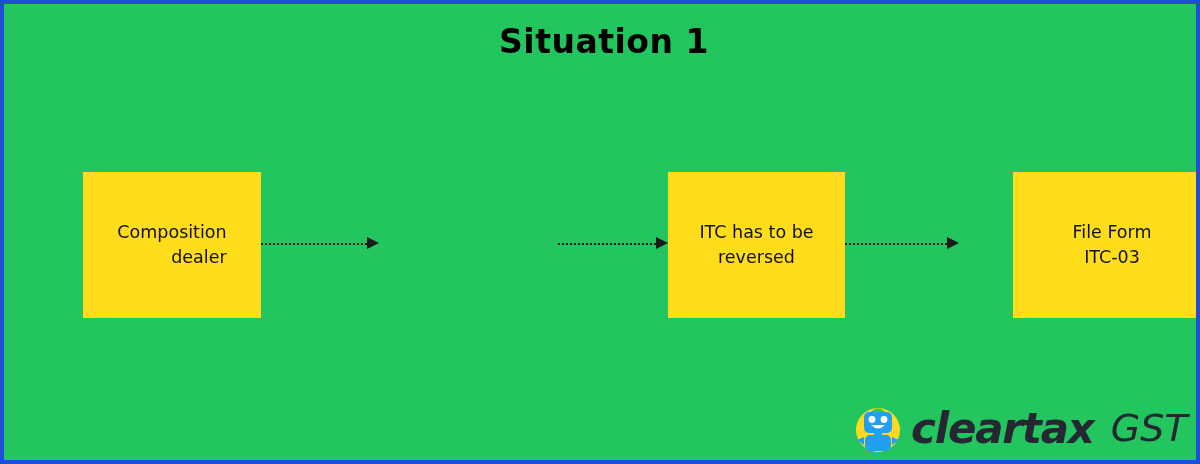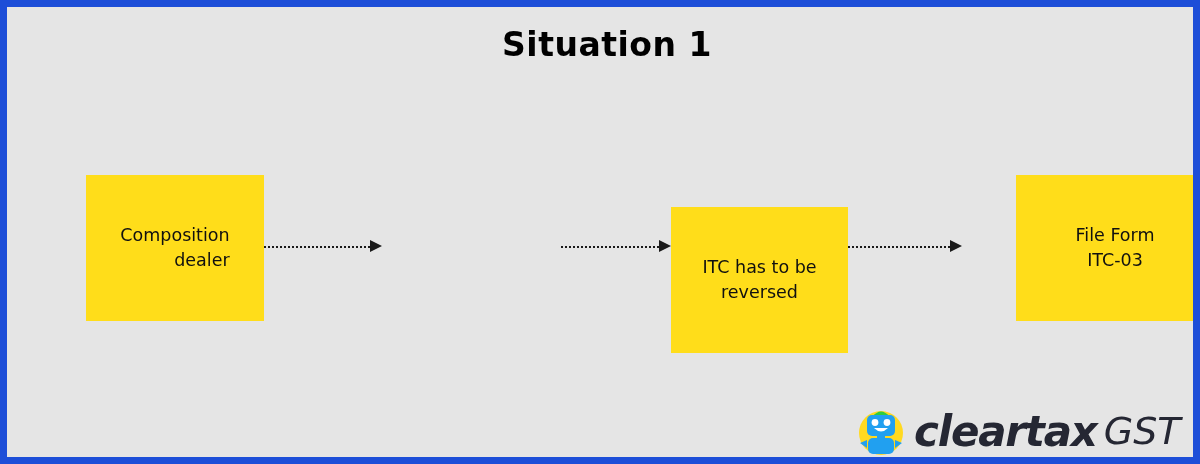--- a/index.html
+++ b/index.html
@@ -7,23 +7,23 @@
     padding: 0;
     background: #ffffff;
   }
   body {
     font-family: "DejaVu Sans", sans-serif;
   }
   #canvas {
     position: relative;
     width: 1200px;
     height: 464px;
-    background: #e5e5e5;
+    background: #22c55e;
     box-sizing: border-box;
-    border: 7px solid #1d4ed8;
+    border: 4px solid #1d4ed8;
     overflow: hidden;
   }
   
   #title {
     position: absolute;
     left: 0;
     top: 18px;
     width: 1200px;
     text-align: center;
     font-size: 33px;
@@ -52,21 +52,21 @@
     color: #101010;
     font-size: 17.5px;
     line-height: 1.42;
     font-family: "DejaVu Sans", sans-serif;
     white-space: pre-line;
     padding: 0 8px;
     box-sizing: border-box;
   }
   .node.n0 { left: 79px;  width: 178px; text-align: right; }
   .node.n1 { left: 375px; width: 179px; }
-  .node.n2 { left: 664px; width: 177px; margin-top: 32px; }
+  .node.n2 { left: 664px; width: 177px; }
   .node.n3 { left: 1009px; width: 198px; }
 
   
   .connector {
     position: absolute;
     top: 63px;
     height: 18px;
   }
   .connector.c0 { left: 257px; width: 118px; }
   .connector.c1 { left: 554px; width: 110px; }
@@ -116,21 +116,21 @@
     position: relative;
     top: 1px;
   }
   #logo-suffix {
     font-family: "DejaVu Sans", sans-serif;
     font-size: 38px;
     font-weight: normal;
     color: #252733;
     letter-spacing: 0px;
     line-height: 1;
-    margin-left: 7px;
+    margin-left: 17px;
     position: relative;
     top: 0px;
   }
 </style>
 </head>
 <body>
 
 <div id="canvas">
 
   <div id="title">Situation 1</div>

